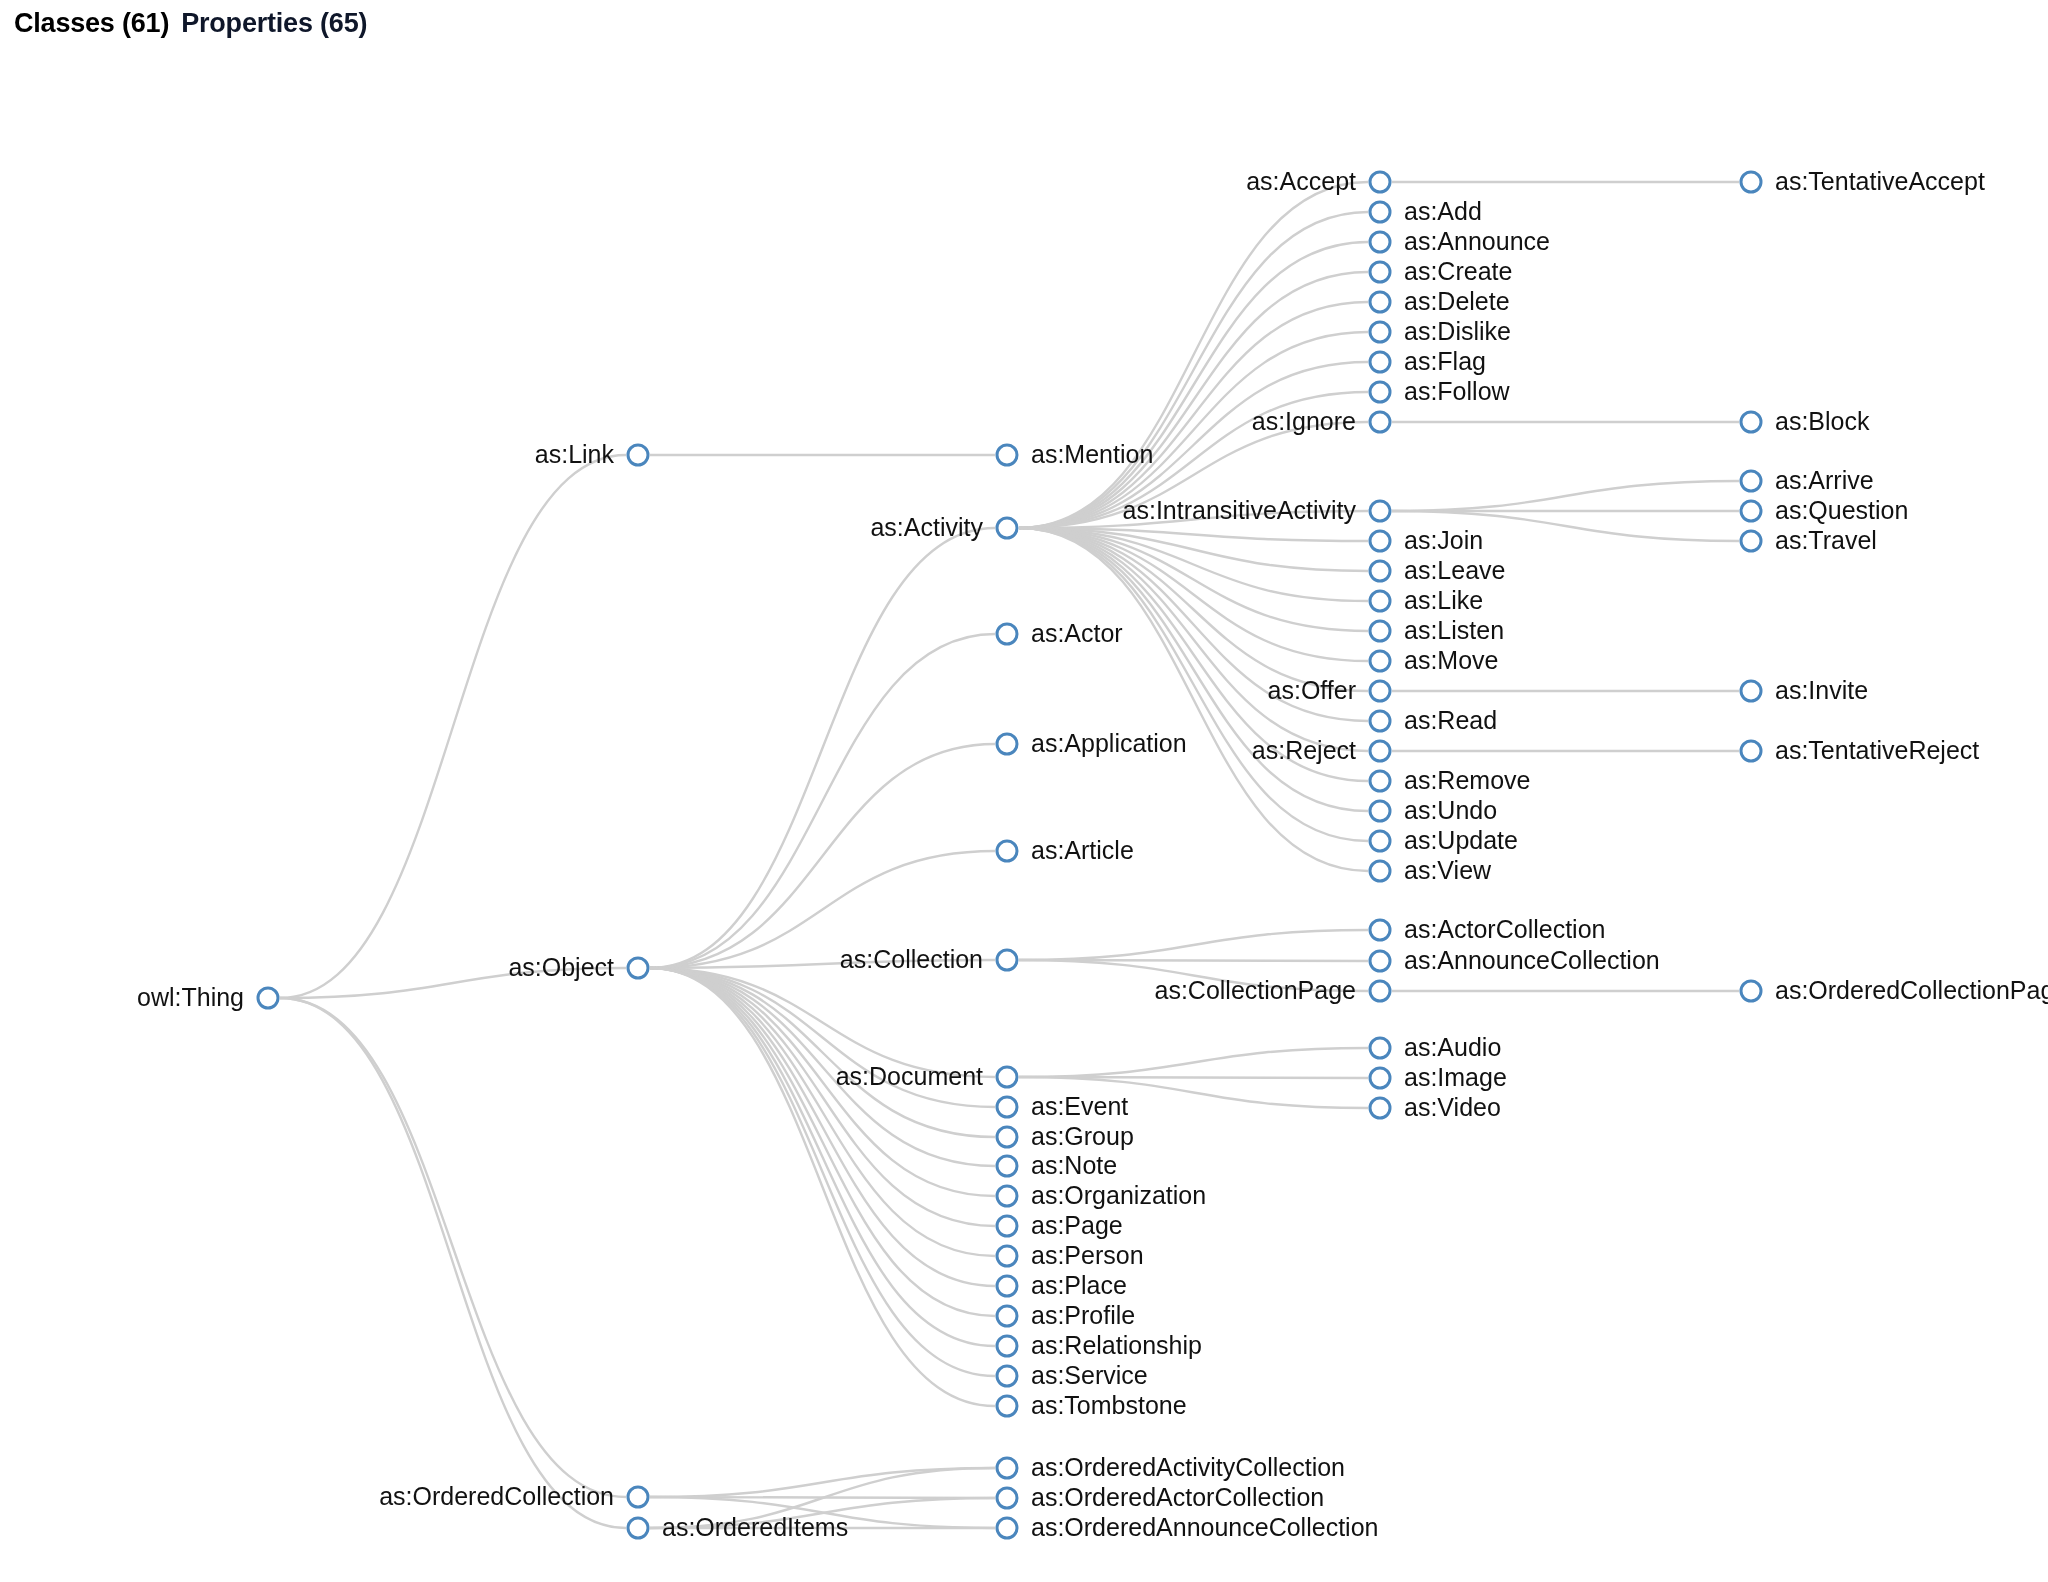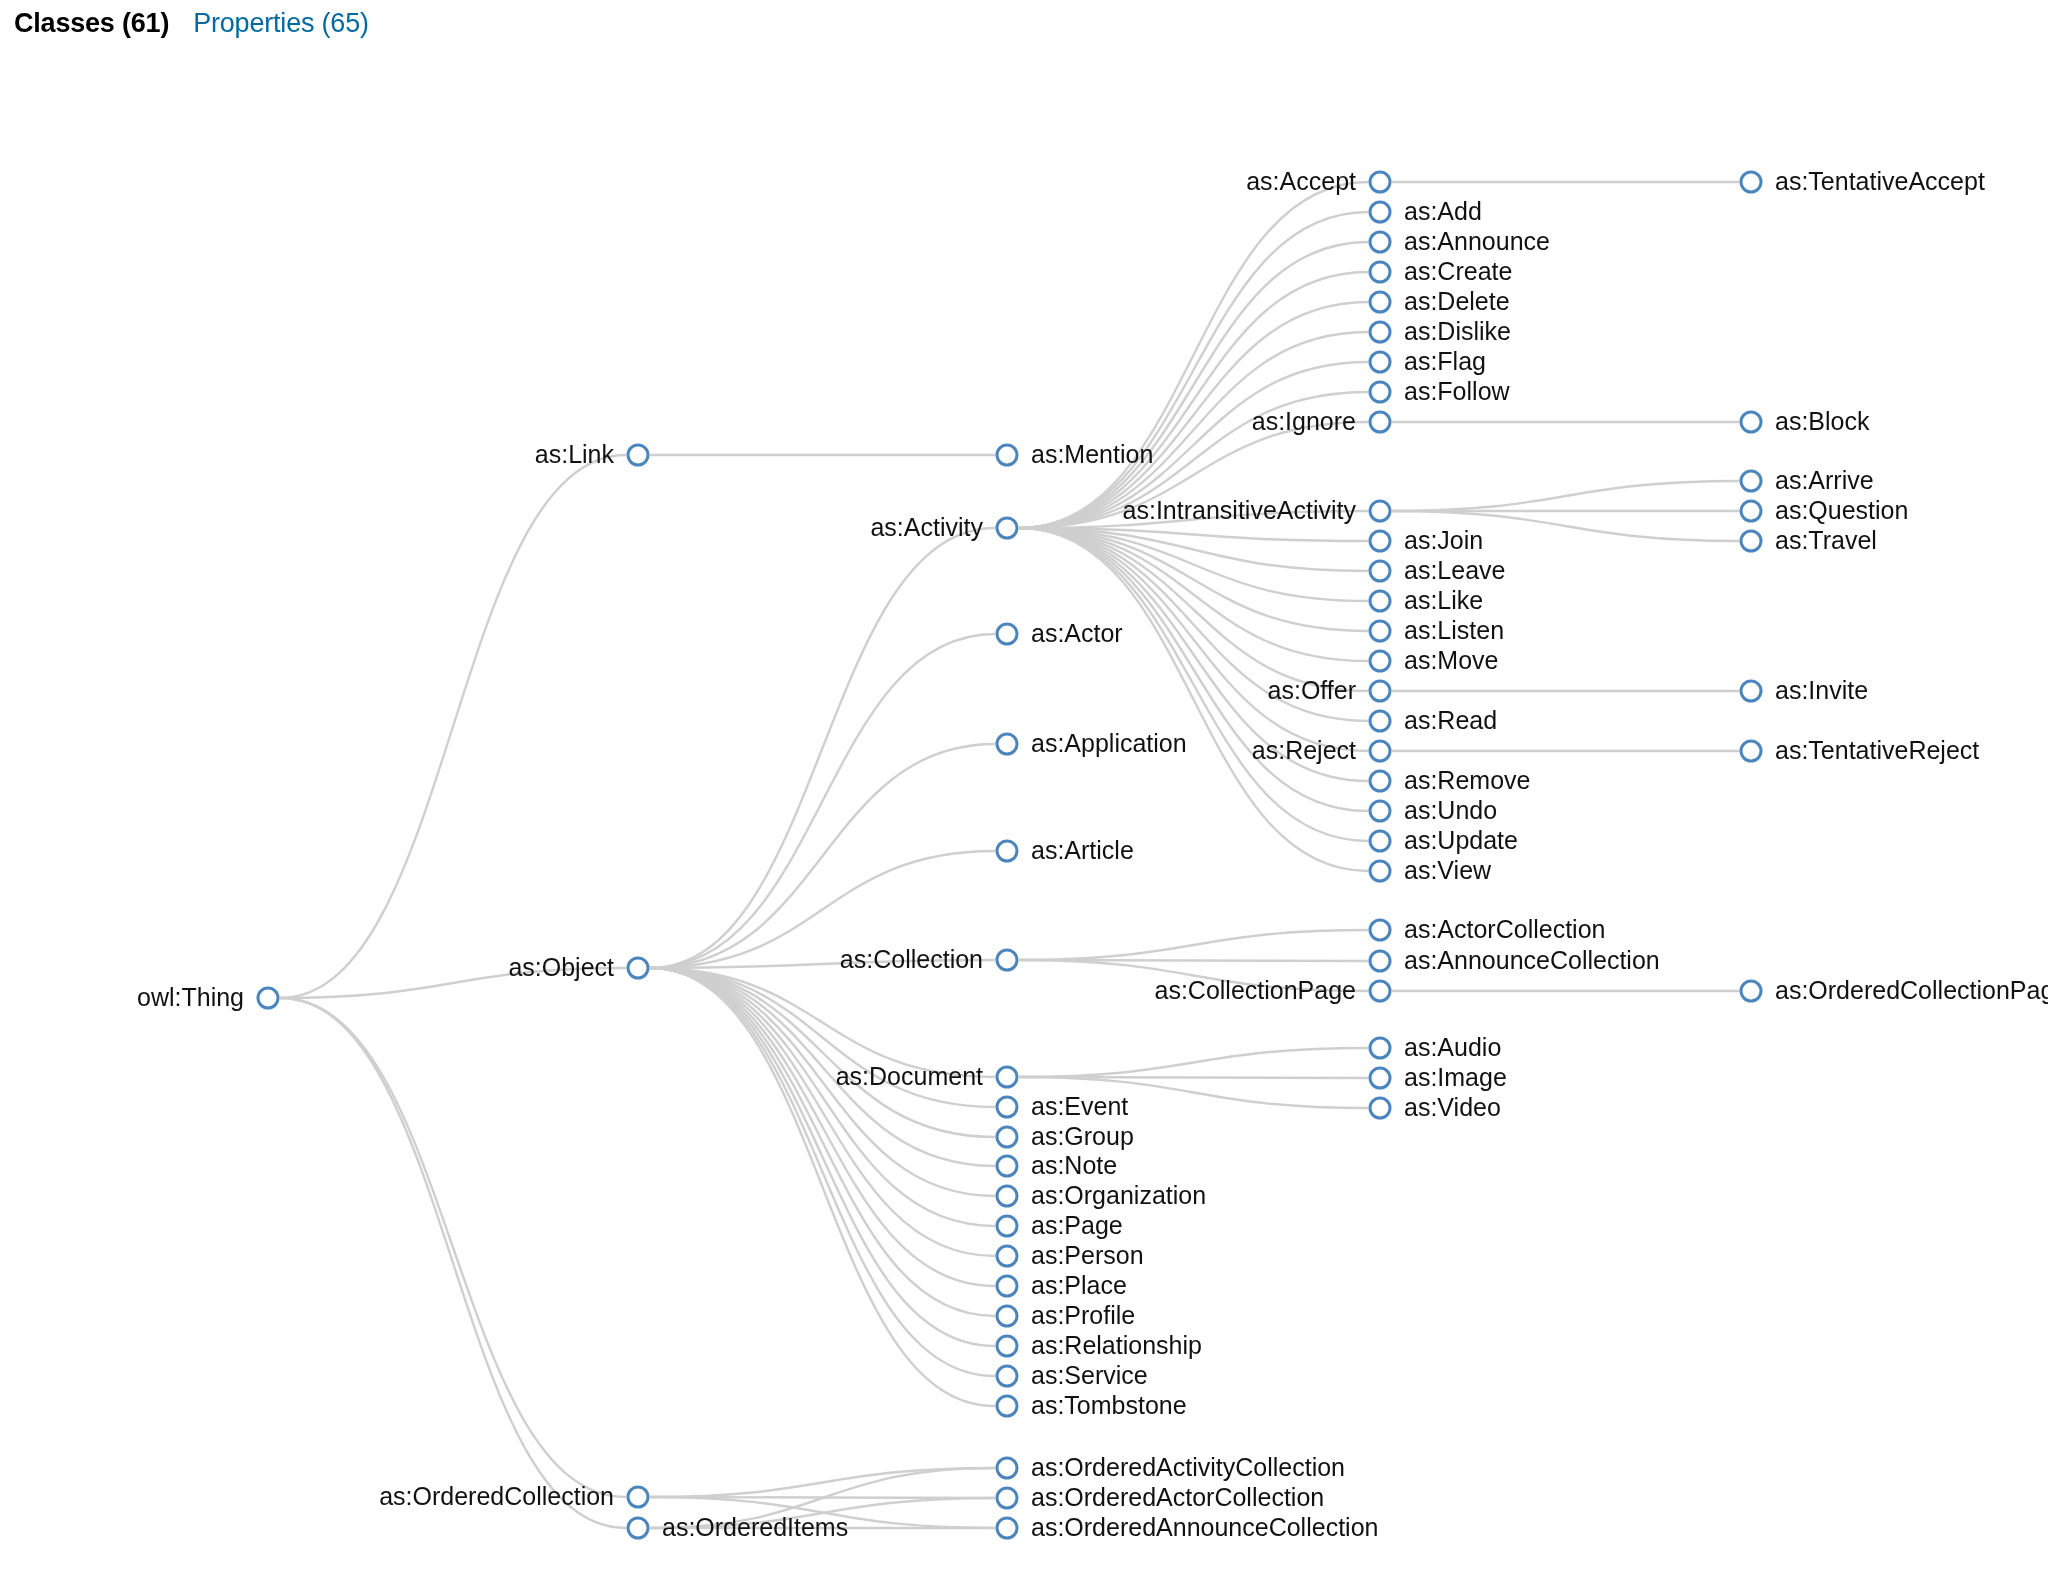--- a/index.html
+++ b/index.html
@@ -5,30 +5,30 @@
   html,body{margin:0;padding:0;background:#ffffff;}
   body{
     width:2048px;height:1582px;
     font-family:"Liberation Sans","DejaVu Sans",sans-serif;
     color:#000;
     overflow:hidden;
     position:relative;
   }
   #tabs{
     position:absolute;left:14px;top:8px;
-    display:flex;align-items:center;gap:24px;
+    display:flex;align-items:center;gap:12px;
     white-space:nowrap;
   }
   .tab{
     font-size:27px;
     letter-spacing:-0.2px;
     cursor:pointer;
   }
   .tab.active{font-weight:bold;color:#000;}
-  .tab.inactive{font-weight:normal;color:#0369a1;}
+  .tab.inactive{font-weight:bold;color:#0f172a;}
   #graph{
     position:absolute;left:0;top:0;
     width:2048px;height:1582px;
     display:block;
   }
   .link{fill:none;stroke:#cfcfcf;stroke-width:2.4px;}
   .node-circle{fill:#ffffff;stroke:#4a86bd;stroke-width:3px;}
   .node-label{
     font-family:"Liberation Sans","DejaVu Sans",sans-serif;
     font-size:25px;

